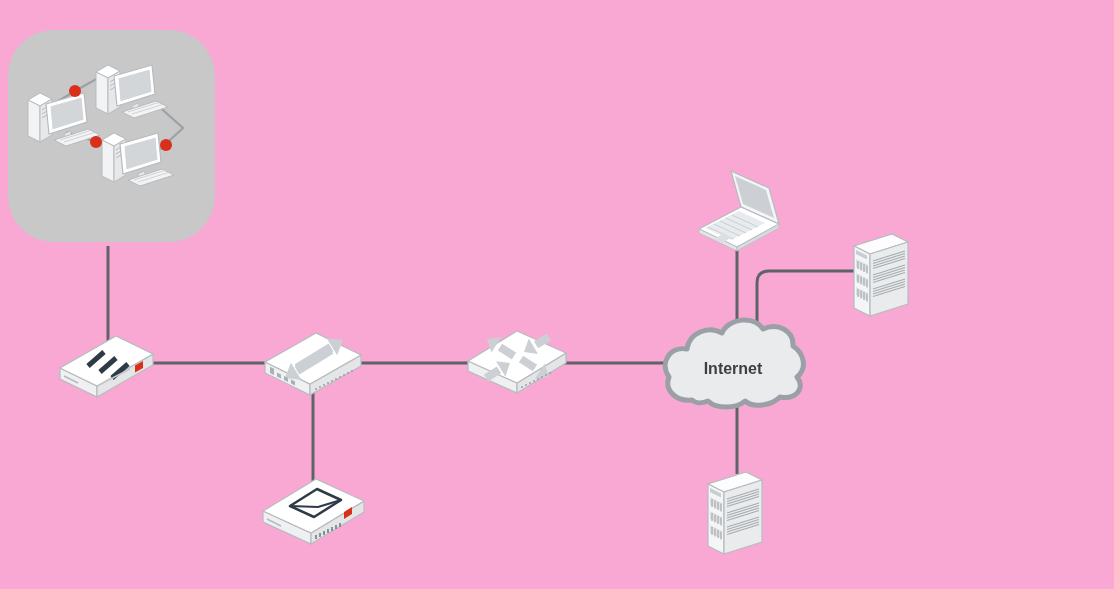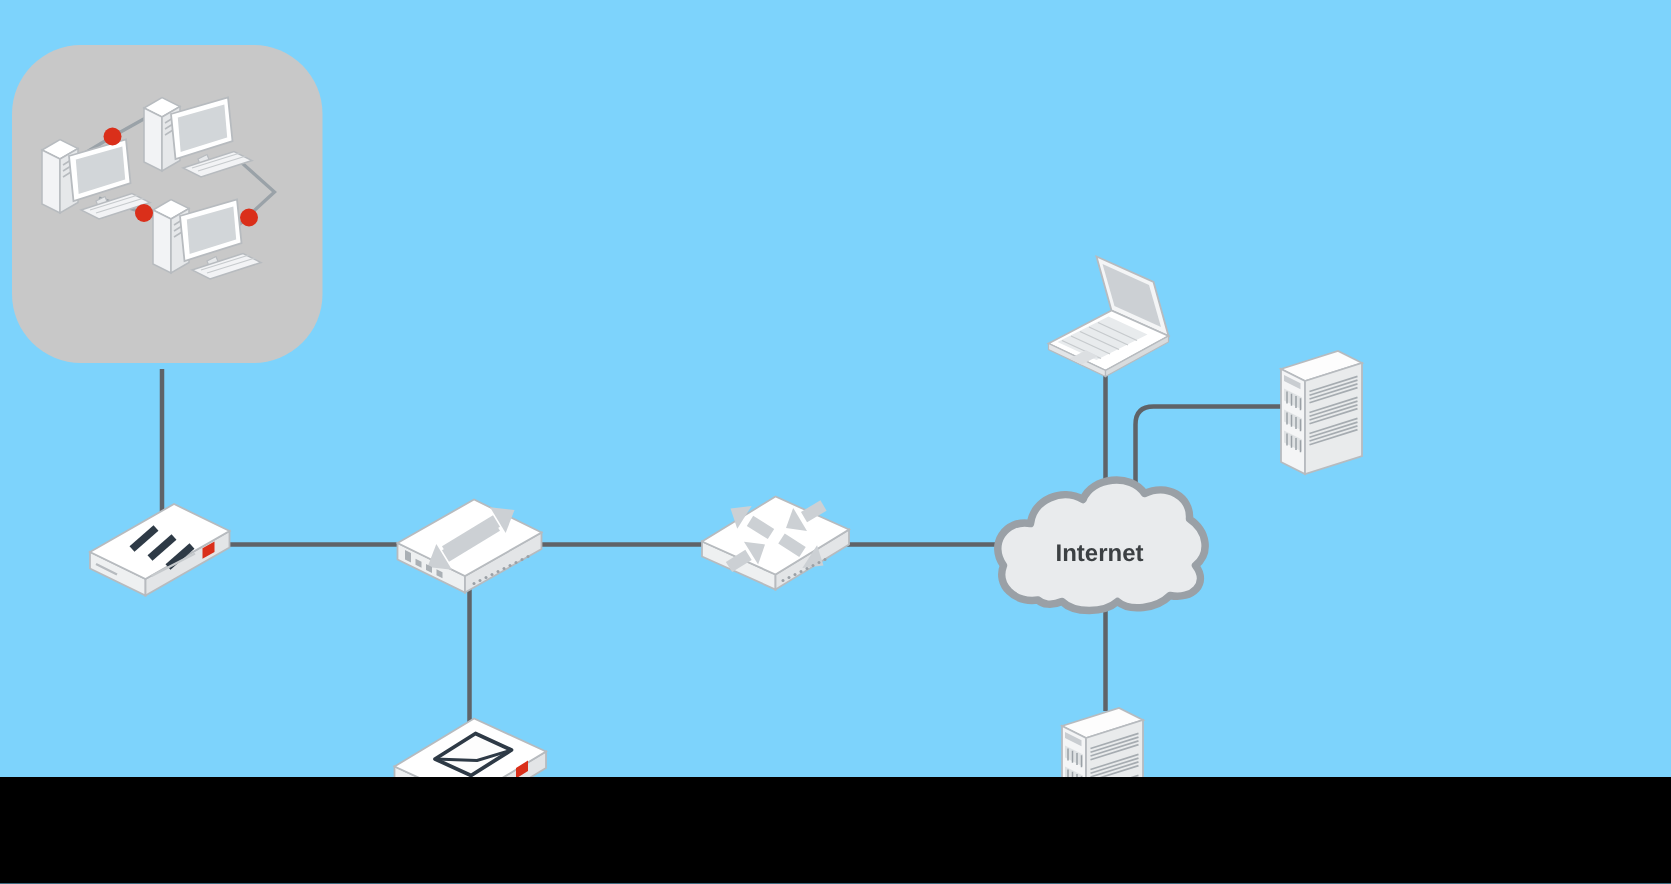--- a/index.html
+++ b/index.html
@@ -1,16 +1,16 @@
 <!DOCTYPE html>
 <html><head>
 <meta charset="utf-8">
 <style>
   html,body{margin:0;padding:0;background:#000;}
-  .stage{position:relative;width:1114px;height:518px;background:#7dd3fc;overflow:hidden;
+  .stage{position:relative;width:1114px;height:589px;background:#f9a8d4;overflow:hidden;
          font-family:"Liberation Sans", sans-serif;}
   svg{display:block;}
   text.cloud-label{font-family:"Liberation Sans", sans-serif;font-weight:bold;font-size:16px;fill:#3c4043;}
 </style>
 </head>
 <body>
 
 <div class="stage">
 <svg width="1114" height="589" viewBox="0 0 1114 589">
 

